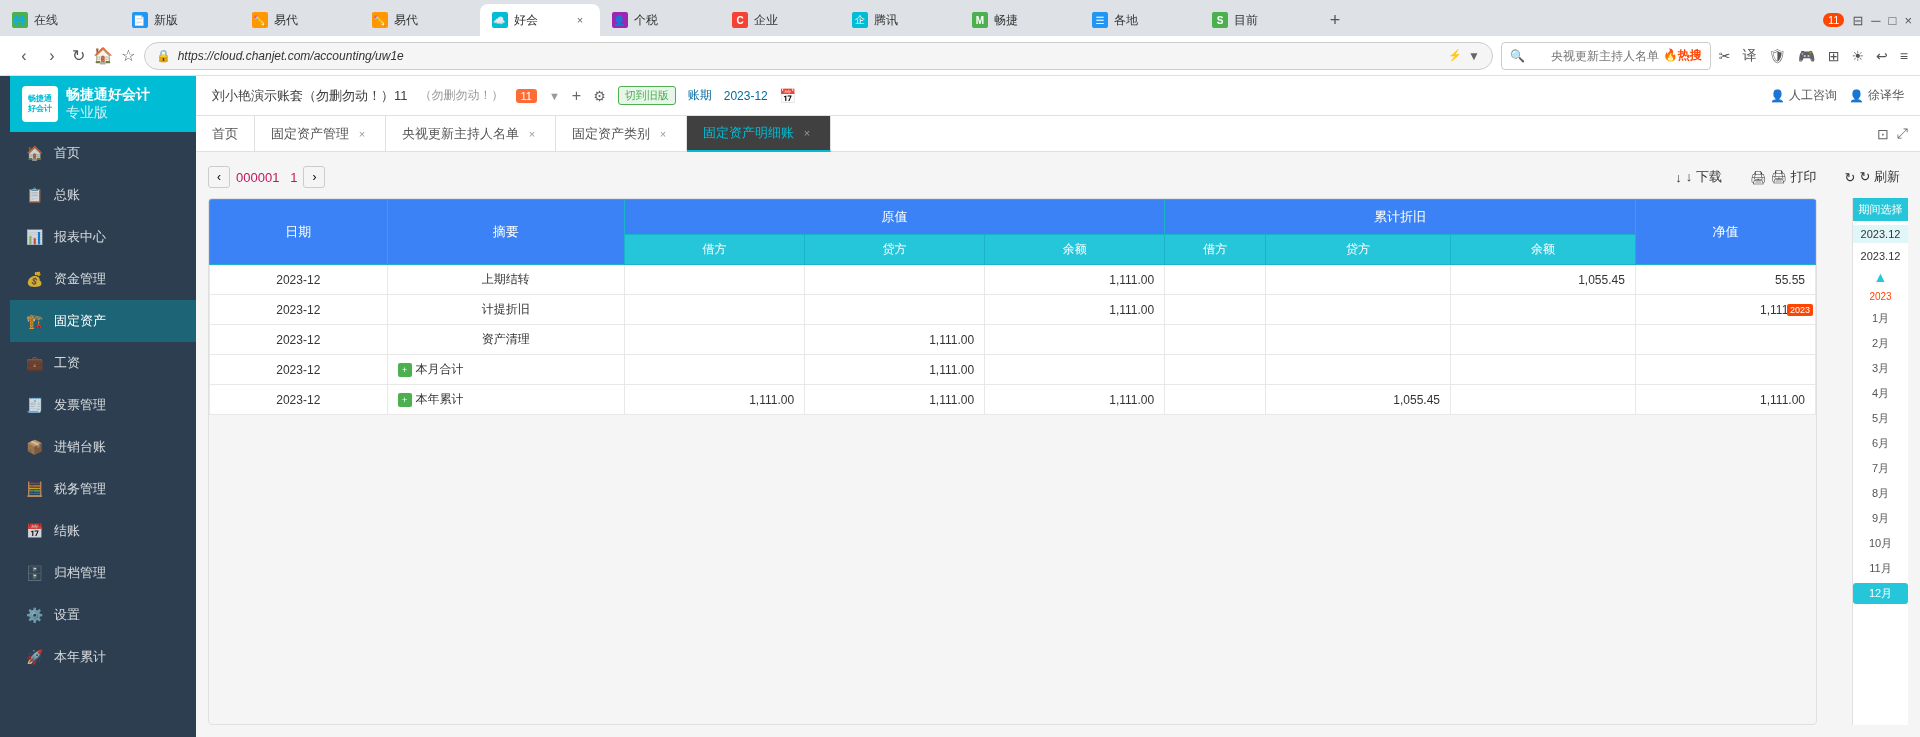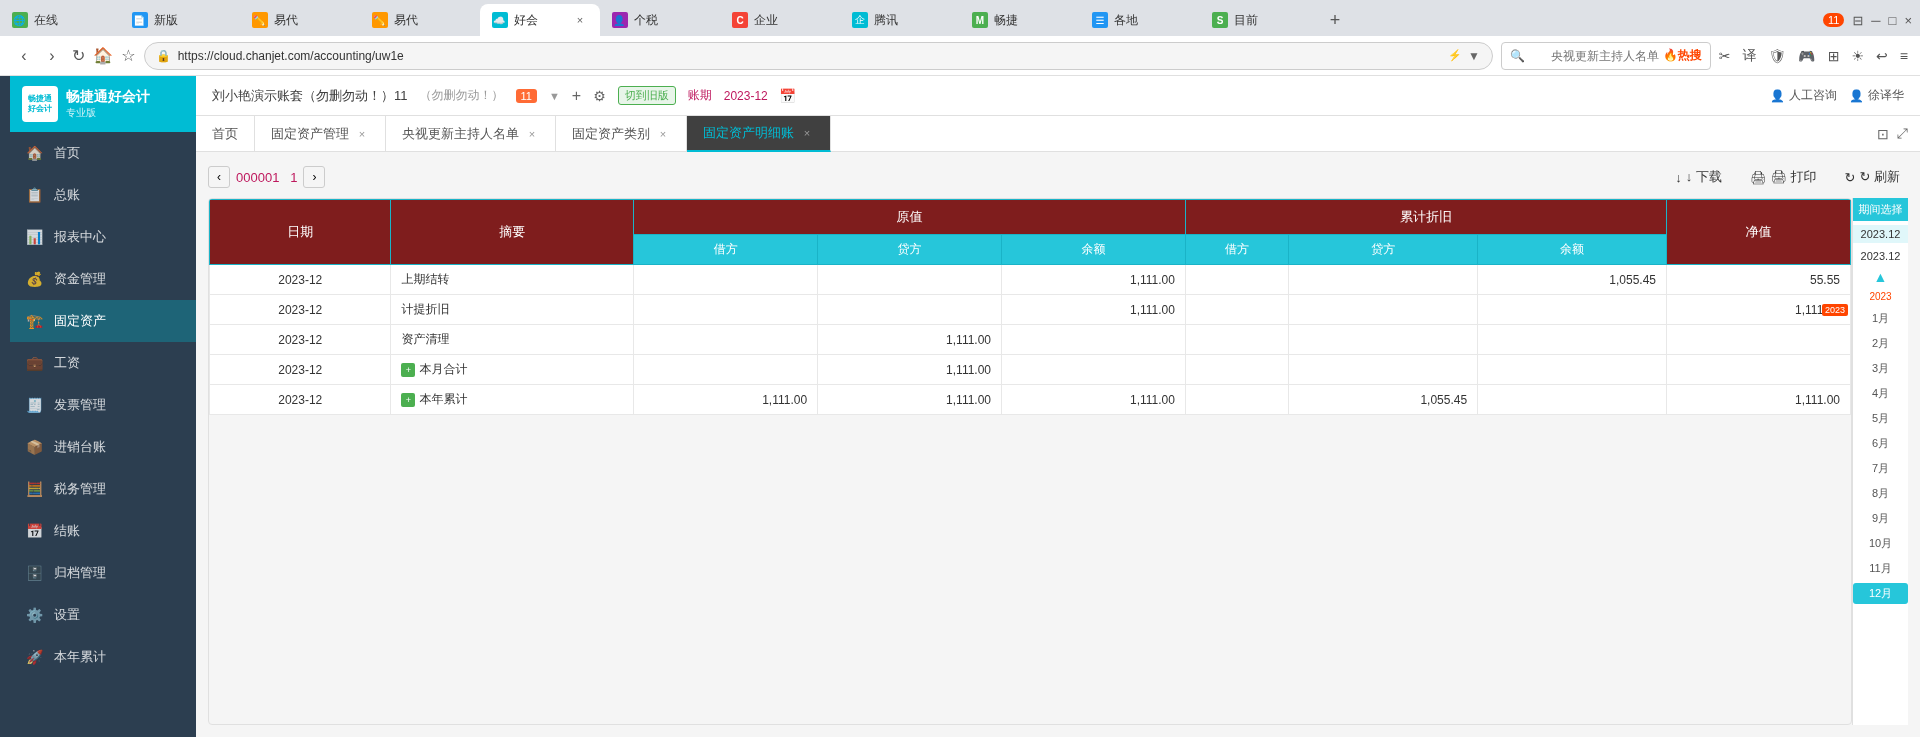--- a/index.html
+++ b/index.html
@@ -18,51 +18,51 @@
     .tab-bar-controls span { font-size: 13px; color: #555; cursor: pointer; }
 
     .nav-bar { display: flex; align-items: center; height: 40px; background: #fff; padding: 0 12px; gap: 8px; border-bottom: 1px solid #e0e0e0; }
     .nav-arrows { display: flex; gap: 4px; }
     .nav-arrows button { background: none; border: none; font-size: 16px; color: #555; cursor: pointer; width: 24px; height: 24px; }
     .nav-refresh { background: none; border: none; font-size: 16px; cursor: pointer; color: #555; }
     .nav-home { background: none; border: none; font-size: 16px; cursor: pointer; color: #555; }
     .nav-star { background: none; border: none; font-size: 16px; cursor: pointer; color: #555; }
     .address-bar { flex: 1; height: 28px; border: 1px solid #ccc; border-radius: 14px; display: flex; align-items: center; padding: 0 12px; background: #f5f5f5; font-size: 12px; color: #333; gap: 6px; }
     .address-bar .lock-icon { color: #4caf50; font-size: 12px; }
-    .address-bar .url-text { flex: 1; color: #333; }
+    .address-bar .url-text { flex: 1; color: #333; font-style: italic; }
     .search-bar { height: 28px; border: 1px solid #ccc; border-radius: 4px; display: flex; align-items: center; padding: 0 8px; gap: 4px; background: #fff; }
     .search-bar input { border: none; outline: none; font-size: 12px; width: 120px; text-align: right; }
     .hot-search { color: #ff4500; font-size: 12px; font-weight: bold; }
     .toolbar-icons { display: flex; gap: 12px; align-items: center; }
     .toolbar-icons span { font-size: 14px; color: #555; cursor: pointer; }
 
     
     .app-container { display: flex; height: calc(737px - 76px); }
 
     
     .sidebar { width: 196px; background: #2c3e50; color: #fff; flex-shrink: 0; display: flex; flex-direction: column; padding-left: 10px; }
     .sidebar-header { background: #00bcd4; padding: 10px 12px; display: flex; align-items: center; gap: 8px; }
     .sidebar-logo { width: 36px; height: 36px; background: #fff; border-radius: 4px; display: flex; align-items: center; justify-content: center; }
     .sidebar-logo-text { font-size: 10px; color: #00bcd4; font-weight: bold; line-height: 1.2; text-align: center; }
     .sidebar-title { font-size: 14px; font-weight: bold; color: #fff; }
-    .sidebar-subtitle { font-size: 10px; color: rgba(255,255,255,0.8); font-family: Liberation Serif, serif; }
+    .sidebar-subtitle { font-size: 14px; color: rgba(255,255,255,0.8); font-family: Liberation Serif, serif; }
     .sidebar-nav { flex: 1; overflow-y: auto; }
     .sidebar-item { display: flex; align-items: center; gap: 10px; padding: 12px 16px; cursor: pointer; color: rgba(255,255,255,0.8); font-size: 13px; }
     .sidebar-item.active { background: rgba(0,188,212,0.3); color: #fff; }
     .sidebar-item .icon { width: 18px; height: 18px; display: flex; align-items: center; justify-content: center; font-size: 14px; flex-shrink: 0; }
 
     
     .main-content { flex: 1; display: flex; flex-direction: column; background: #f5f5f5; overflow: hidden; }
 
     
     .app-header { background: #fff; border-bottom: 1px solid #e0e0e0; padding: 0 16px; height: 40px; display: flex; align-items: center; gap: 12px; flex-shrink: 0; }
     .account-name { font-size: 13px; color: #404040; }
     .account-hint { font-size: 12px; color: #999; }
     .period-badge { background: #e8f5e9; color: #4caf50; border: 1px solid #4caf50; border-radius: 3px; padding: 1px 6px; font-size: 11px; }
-    .period-info { font-size: 12px; color: #be185d; }
+    .period-info { font-size: 12px; color: #0369a1; }
     .cal-icon { font-size: 14px; color: #666; }
     .header-right { margin-left: auto; display: flex; align-items: center; gap: 12px; }
     .service-btn { display: flex; align-items: center; gap: 4px; font-size: 12px; color: #555; cursor: pointer; }
     .user-btn { display: flex; align-items: center; gap: 4px; font-size: 12px; color: #555; cursor: pointer; }
 
     
     .page-tabs { background: #fff; border-bottom: 1px solid #e0e0e0; display: flex; align-items: center; height: 36px; flex-shrink: 0; padding: 0 0; }
     .page-tab { padding: 0 16px; height: 36px; display: flex; align-items: center; gap: 6px; font-size: 13px; color: #555; cursor: pointer; border-right: 1px solid #e0e0e0; white-space: nowrap; }
     .page-tab.active { background: #404040; color: #00bcd4; border-bottom: 2px solid #00bcd4; }
     .page-tab .tab-close { font-size: 11px; color: #999; width: 14px; height: 14px; display: flex; align-items: center; justify-content: center; border-radius: 50%; }
@@ -76,24 +76,24 @@
     .content-toolbar { display: flex; align-items: center; margin-bottom: 8px; gap: 12px; }
     .pager { display: flex; align-items: center; gap: 6px; }
     .pager button { background: none; border: 1px solid #ccc; border-radius: 3px; width: 22px; height: 22px; cursor: pointer; font-size: 12px; display: flex; align-items: center; justify-content: center; }
     .pager-code { font-size: 13px; color: #be185d; }
     .toolbar-right { margin-left: auto; display: flex; gap: 12px; }
     .toolbar-btn { display: flex; align-items: center; gap: 4px; font-size: 13px; color: #333; cursor: pointer; padding: 4px 8px; border-radius: 3px; }
 
     
     .table-wrapper { flex: 1; overflow-y: auto; border: 1px solid #e0e0e0; border-radius: 4px; }
     table { width: 100%; border-collapse: collapse; }
-    .table-header-row th { background: #7f1d1d; color: #fff; text-align: center; padding: 8px 6px; font-size: 13px; font-weight: normal; border: 1px solid #1ab3c7; white-space: nowrap; }
+    .table-header-row th { background: #3b82f6; color: #fff; text-align: center; padding: 8px 6px; font-size: 13px; font-weight: normal; border: 1px solid #1ab3c7; white-space: nowrap; }
     .table-subheader th { background: #26c6da; color: #fff; text-align: center; padding: 6px 6px; font-size: 12px; font-weight: normal; border: 1px solid #1ab3c7; }
     .table-data-row td { background: #fff; text-align: right; padding: 6px 10px; font-size: 12px; border: 1px solid #e8e8e8; color: #333; }
-    .table-data-row td.text-left { text-align: left; }
+    .table-data-row td.text-left { text-align: center; }
     .table-data-row td.center { text-align: center; }
     .summary-row td { background: #fff; }
     .summary-label { display: flex; align-items: center; gap: 4px; }
     .summary-icon { width: 14px; height: 14px; background: #4caf50; border-radius: 2px; display: inline-flex; align-items: center; justify-content: center; color: #fff; font-size: 9px; flex-shrink: 0; }
 
     
     .right-panel { width: 48px; background: #fff; border-left: 1px solid #e0e0e0; flex-shrink: 0; display: flex; flex-direction: column; align-items: center; padding: 8px 0; gap: 4px; position: relative; overflow: hidden; }
     .period-select-label { font-size: 11px; color: #fff; background: #26c6da; width: 100%; text-align: center; padding: 4px 2px; }
     .period-selected { font-size: 11px; color: #333; padding: 3px 4px; text-align: center; white-space: nowrap; width: 100%; }
     .month-item { font-size: 11px; color: #555; padding: 3px 4px; text-align: center; cursor: pointer; width: 100%; }
@@ -436,21 +436,21 @@
                   <td></td>
                   <td>1,055.45</td>
                   <td></td>
                   <td>1,111.00</td>
                 </tr>
               </tbody>
             </table>
           </div>
         </div>
 
-        <div class="right-panel" style="width:56px; background:#fff; border-left:1px solid #e0e0e0; display:flex; flex-direction:column; align-items:center; padding:0; overflow:hidden;">
+        <div class="right-panel" style="width:56px; background:#fff; border-left:1px solid #e0e0e0; display:flex; flex-direction:column; align-items:center; padding:0; overflow:hidden;margin-left:35px;">
           <div class="period-select-label" style="background:#26c6da;color:#fff;width:100%;text-align:center;padding:4px 2px;font-size:11px;">期间选择</div>
           <div class="period-selected" style="font-size:11px;color:#333;padding:3px 2px;text-align:center;background:#e0f7fa;">2023.12</div>
           <div class="period-selected" style="font-size:11px;color:#333;padding:3px 2px;text-align:center;">2023.12</div>
           <div class="scroll-up" style="font-size:14px;color:#26c6da;text-align:center;width:100%;">▲</div>
           <div style="font-size:10px;color:#ff4500;text-align:center;padding:2px;">2023</div>
           <div class="month-item">1月</div>
           <div class="month-item">2月</div>
           <div class="month-item">3月</div>
           <div class="month-item">4月</div>
           <div class="month-item">5月</div>

